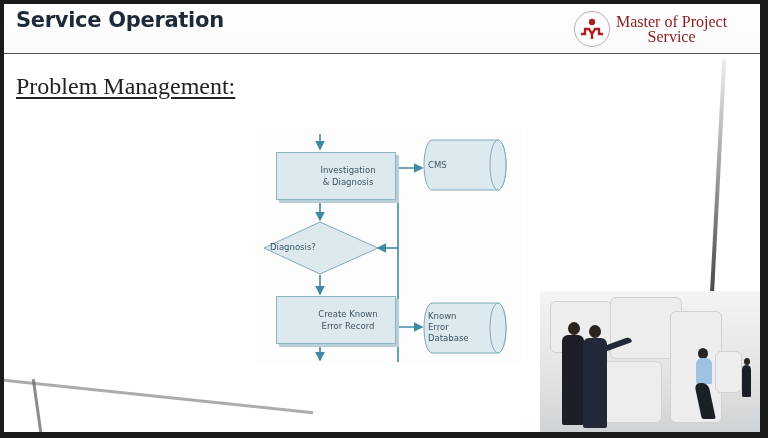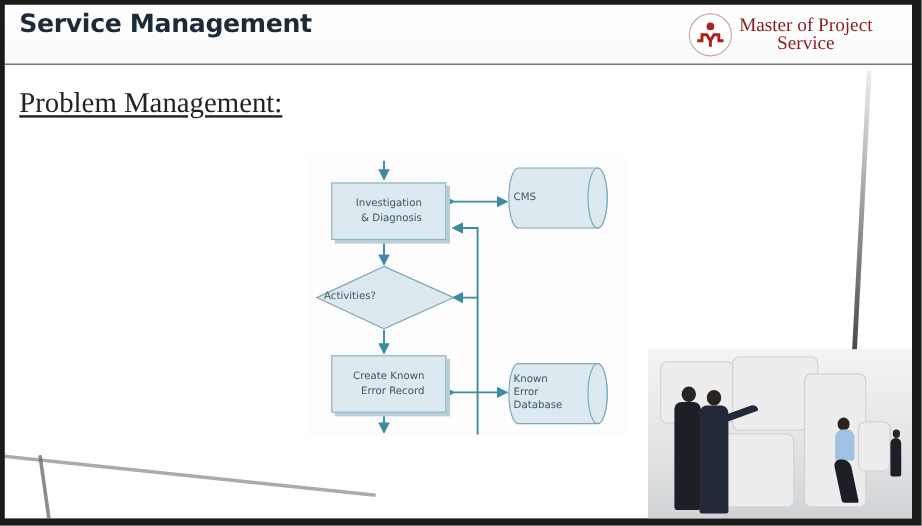--- a/index.html
+++ b/index.html
@@ -7,38 +7,38 @@
   .slide{position:absolute;left:4px;top:4px;width:756px;height:428px;background:#ffffff;overflow:hidden;}
   .bg-line{position:absolute;background:#666;}
   .header{position:absolute;left:0;top:0;width:756px;height:49px;border-bottom:1px solid #555;background:linear-gradient(180deg,#ffffff 0%,#fafafa 100%);}
   .title{position:absolute;left:12px;top:4px;font-family:"DejaVu Sans",sans-serif;font-size:21px;font-weight:bold;color:#1d2a3a;letter-spacing:-0.3px;}
   .logo{position:absolute;left:570px;top:5px;height:40px;display:flex;align-items:center;}
   .logo-mark{width:34px;height:34px;border:1px solid #c9a6a6;border-radius:50%;position:relative;background:#fff;}
   .logo-text{margin-left:6px;font-family:"Liberation Serif",serif;color:#8a1c1c;font-size:16px;line-height:15px;text-align:center;}
   .h1{position:absolute;left:12px;top:69px;font-family:"Liberation Serif",serif;font-size:24px;color:#222;text-decoration:underline;text-underline-offset:3px;}
   .h2{position:absolute;left:12px;top:101px;font-family:"Liberation Serif",serif;font-size:19px;color:#222;}
   .diagram{position:absolute;left:252px;top:124px;width:266px;height:236px;background:#fdfdfd;}
-  .node{position:absolute;background:#dce9ef;border:1px solid #8fb3c2;box-shadow:3px 3px 0 #b9cfd8;font-size:8.5px;color:#3e5560;text-align:right;display:flex;align-items:center;justify-content:center;line-height:12px;font-family:"DejaVu Sans",sans-serif;}
+  .node{position:absolute;background:#dce9ef;border:1px solid #8fb3c2;box-shadow:3px 3px 0 #b9cfd8;font-size:8.5px;color:#3e5560;text-align:center;display:flex;align-items:center;justify-content:center;line-height:12px;font-family:"DejaVu Sans",sans-serif;padding-left:24px;}
   .cyl-text{position:absolute;font-size:8.5px;color:#3e5560;text-align:left;line-height:11px;font-family:"DejaVu Sans",sans-serif;}
   .photo{position:absolute;left:536px;top:287px;width:220px;height:141px;background:linear-gradient(180deg,#f4f4f4 0%,#e3e3e3 60%,#cfd3d6 100%);overflow:hidden;}
   .piece{position:absolute;background:#ededed;border:1px solid #d2d2d2;border-radius:6px;}
   .person{position:absolute;background:#1c1f26;border-radius:6px 6px 2px 2px;}
   .head{position:absolute;background:#2a2420;border-radius:50%;}
 </style>
 </head>
 <body>
 
 <div class="slide">
 
   <div class="bg-line" style="left:-20px;top:390px;width:330px;height:3px;transform:rotate(6deg);opacity:.55;"></div>
   <div class="bg-line" style="left:32px;top:375px;width:3px;height:60px;transform:rotate(-8deg);opacity:.75;"></div>
   <div class="bg-line" style="left:712px;top:55px;width:4px;height:240px;transform:rotate(3deg);background:linear-gradient(180deg,#eee,#444);"></div>
 
   <div class="header">
-    <div class="title">Service Management</div>
+    <div class="title">Service Operation</div>
     <div class="logo">
       <div class="logo-mark">
         <svg width="34" height="34" viewBox="0 0 34 34">
           <circle cx="17" cy="10" r="3.2" fill="#b01e1e"></circle>
           <path d="M6 22 L10 22 L10 17 L14 17 L17 22 L20 17 L24 17 L24 22 L28 22" fill="none" stroke="#b01e1e" stroke-width="2.4"></path>
           <path d="M17 22 L17 27" stroke="#b01e1e" stroke-width="2.4"></path>
         </svg>
       </div>
       <div class="logo-text">
         <div>Master of Project</div>
@@ -77,21 +77,21 @@
 
       <path d="M176,12 L242,12 A8,25 0 0 1 242,62 L176,62 A8,25 0 0 1 176,12 Z" fill="#dce9ef" stroke="#7fa9ba"></path>
       <ellipse cx="242" cy="37" rx="8" ry="25" fill="#dce9ef" stroke="#7fa9ba"></ellipse>
 
       <path d="M176,175 L242,175 A8,25 0 0 1 242,225 L176,225 A8,25 0 0 1 176,175 Z" fill="#dce9ef" stroke="#7fa9ba"></path>
       <ellipse cx="242" cy="200" rx="8" ry="25" fill="#dce9ef" stroke="#7fa9ba"></ellipse>
     </svg>
 
     <div class="node" style="left:20px;top:24px;width:94px;height:46px;white-space:pre-line;">Investigation
 &amp; Diagnosis</div>
-    <div class="cyl-text" style="left:14px;top:114px;width:100px;">Activities?</div>
+    <div class="cyl-text" style="left:14px;top:114px;width:100px;">Diagnosis?</div>
     <div class="node" style="left:20px;top:168px;width:94px;height:46px;white-space:pre-line;">Create Known
 Error Record</div>
     <div class="cyl-text" style="left:172px;top:32px;width:70px;">CMS</div>
     <div class="cyl-text" style="left:172px;top:183px;width:70px;white-space:pre-line;">Known
 Error
 Database</div>
   </div>
 
   <div class="photo">
     <div class="piece" style="left:10px;top:10px;width:60px;height:50px;"></div>

